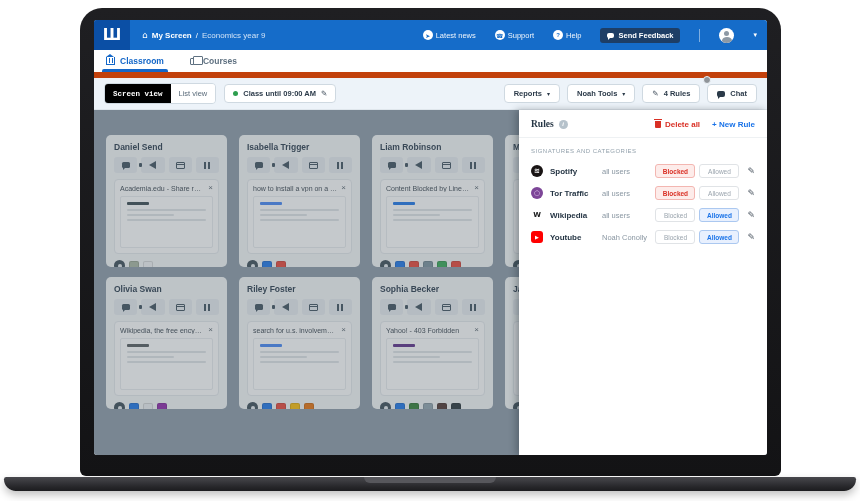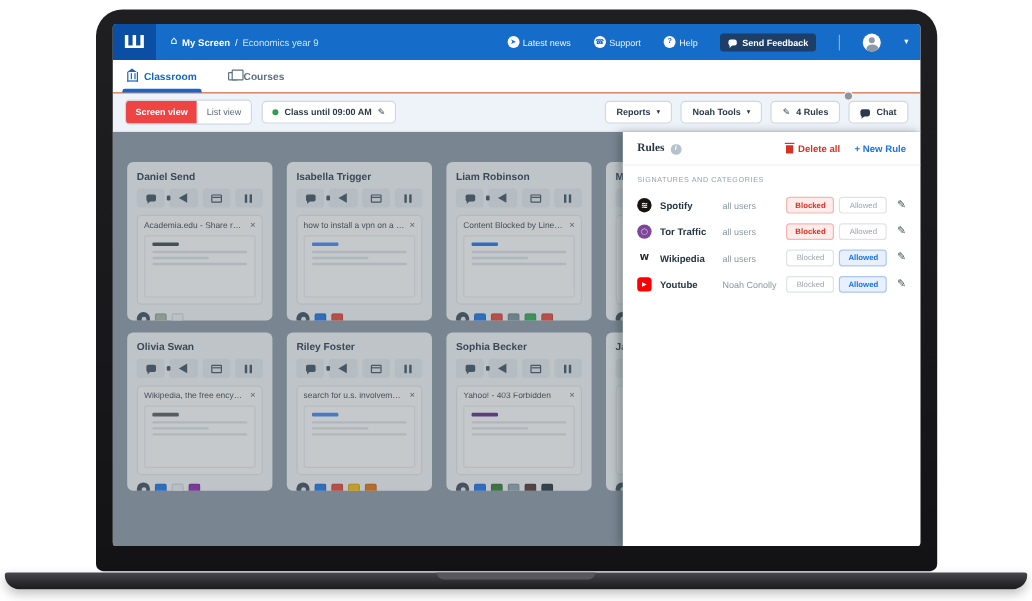--- a/index.html
+++ b/index.html
@@ -40,42 +40,42 @@
   .avatar { width:15px; height:15px; border-radius:50%; background:#fff; position:relative;
     overflow:hidden; cursor:pointer; }
   .avatar::before { content:""; position:absolute; left:5px; top:3px; width:5px; height:5px;
     border-radius:50%; background:#8d99a5; }
   .avatar::after { content:""; position:absolute; left:2.5px; top:9px; width:10px; height:7px;
     border-radius:50%; background:#8d99a5; }
   .nav-caret { color:#fff; font-size:7px; cursor:pointer; }
 
   
   .tabbar { position:absolute; left:0; top:30px; width:673px; height:28px; background:#fff;
-    border-bottom:1px solid #c2410c; display:flex; align-items:stretch; padding-left:12px; gap:26px; }
+    border-bottom:6px solid #c2410c; display:flex; align-items:stretch; padding-left:12px; gap:26px; }
   .tab { display:flex; align-items:center; gap:5px; font-size:8.5px; font-weight:bold;
     color:#5f7181; position:relative; cursor:pointer; }
   .tab.active { color:#1467c8; }
   .tab.active::after { content:""; position:absolute; left:-4px; right:-4px; bottom:0; height:3px;
     background:#1467c8; border-radius:2px 2px 0 0; }
   .ic-classroom { width:9px; height:8px; border:1px solid currentColor; border-top:none; position:relative; }
   .ic-classroom::before { content:""; position:absolute; left:-1px; top:-3px; border-left:4.5px solid transparent;
     border-right:4.5px solid transparent; border-bottom:3px solid currentColor; }
   .ic-classroom::after { content:""; position:absolute; left:2px; top:1px; width:1px; height:5px;
     background:currentColor; box-shadow:3px 0 0 currentColor; }
   .ic-courses { width:8px; height:7px; border:1px solid currentColor; border-radius:1px; position:relative; }
   .ic-courses::before { content:""; position:absolute; left:2px; top:-3px; width:8px; height:7px;
     border:1px solid currentColor; border-radius:1px; background:#fff; }
 
   
   .toolbar { position:absolute; left:0; top:58px; width:673px; height:32px; background:#edf3f9;
     border-bottom:1px solid #dfe6ec; display:flex; align-items:center; padding:0 10px; gap:8px; }
   .seg { display:flex; border-radius:4px; overflow:hidden; border:1px solid #cfd9e1; }
   .seg-btn { height:19px; padding:0 8px; font-size:7.5px; display:flex; align-items:center;
     background:#fff; color:#5a6b7a; cursor:pointer; }
-  .seg-btn.active { background:#ef4444; color:#fff; font-weight:bold; }
+  .seg-btn.active { background:#000000; color:#fff; font-weight:bold;font-family:Liberation Mono, monospace; }
   .pill-btn { height:19px; background:#fff; border:1px solid #cfd9e1; border-radius:4px;
     display:flex; align-items:center; gap:5px; padding:0 8px; font-size:7.5px; color:#2b3a49;
     font-weight:bold; cursor:pointer; }
   .green-dot { width:5px; height:5px; border-radius:50%; background:#2e9e4f; }
   .toolbar-right { margin-left:auto; display:flex; align-items:flex-end; gap:7px; position:relative;padding-left:28px; }
   .tb-btn { height:19px; background:#fff; border:1px solid #cfd9e1; border-radius:4px;
     display:flex; align-items:center; gap:5px; padding:0 9px; font-size:7.5px; font-weight:bold;
     color:#2b3a49; cursor:pointer; }
   .caret-dn { font-size:6px; color:#2b3a49; }
   .chat-dot { position:absolute; right:46px; top:-8px; width:8px; height:8px; border-radius:50%;

